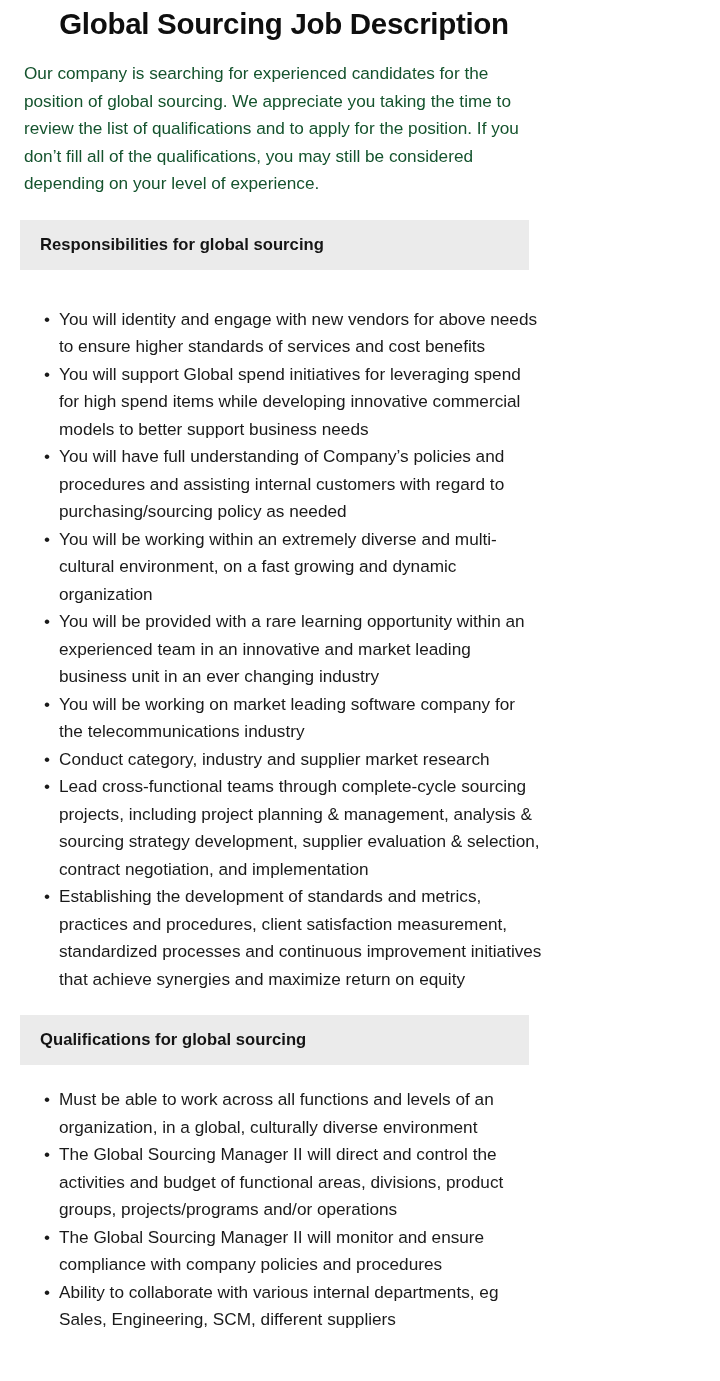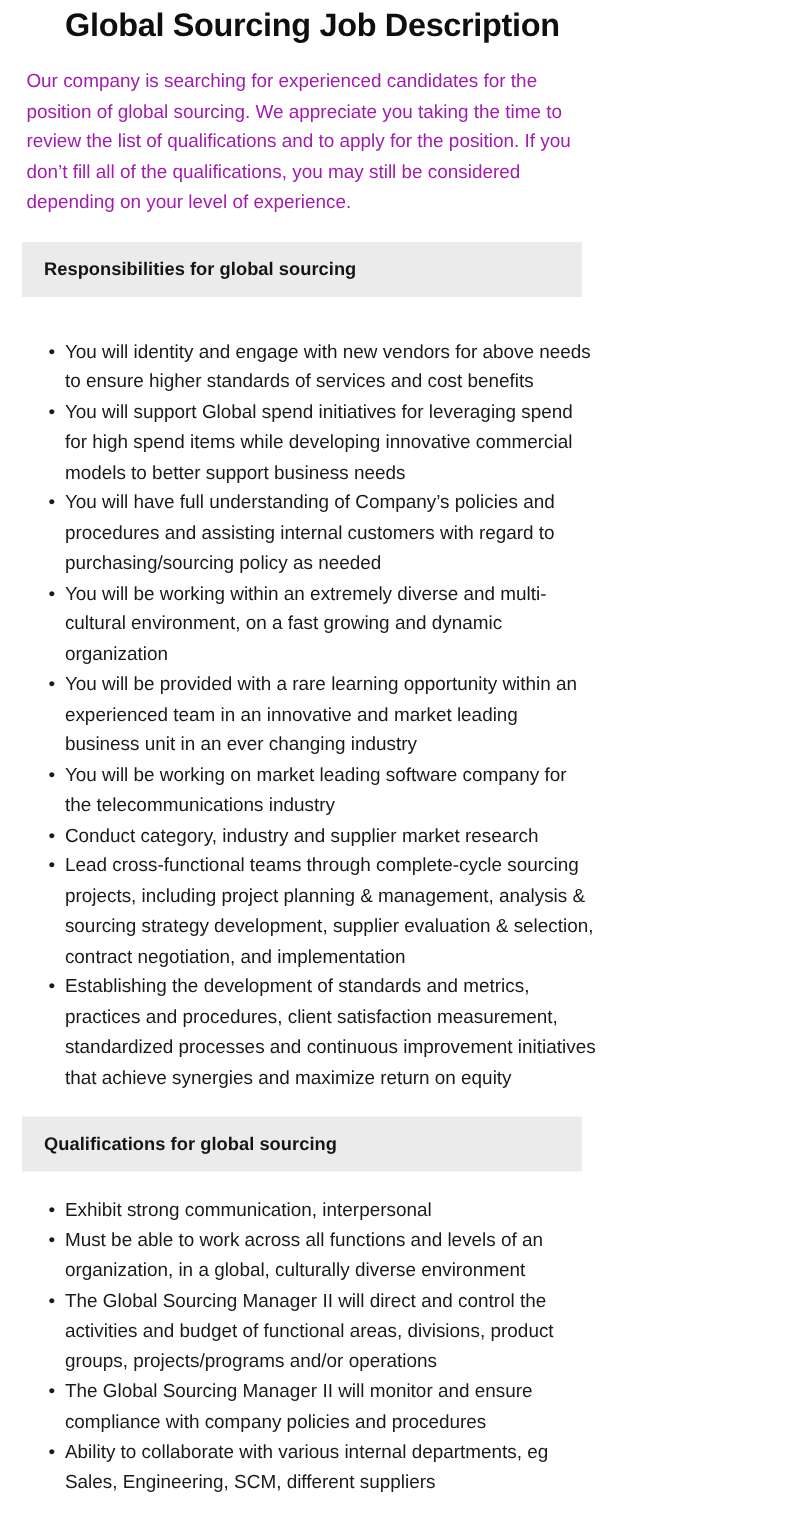--- a/index.html
+++ b/index.html
@@ -30,21 +30,21 @@
     letter-spacing: -0.3px;
     text-align: center;
     color: #0f0f0f;
   }
   .intro {
     margin: 0;
     padding: 14px 25px 0 24px;
     font-size: 17.2px;
     line-height: 27.5px;
     font-weight: 400;
-    color: #a21caf;
+    color: #14532d;
   }
   .section {
     margin: 0;
     padding: 0;
   }
   .section-header {
     margin: 22px 39px 0 20px;
     padding: 13px 0 13px 20px;
     background: #ebebeb;
     font-size: 16.6px;
@@ -99,21 +99,20 @@
       <li>You will be working on market leading software company for the telecommunications industry</li>
       <li>Conduct category, industry and supplier market research</li>
       <li>Lead cross-functional teams through complete-cycle sourcing projects, including project planning &amp; management, analysis &amp; sourcing strategy development, supplier evaluation &amp; selection, contract negotiation, and implementation</li>
       <li>Establishing the development of standards and metrics, practices and procedures, client satisfaction measurement, standardized processes and continuous improvement initiatives that achieve synergies and maximize return on equity</li>
     </ul>
   </div>
 
   <div class="section">
     <div class="section-header">Qualifications for global sourcing</div>
     <ul class="bullet-list">
-      <li>Exhibit strong communication, interpersonal</li>
       <li>Must be able to work across all functions and levels of an organization, in a global, culturally diverse environment</li>
       <li>The Global Sourcing Manager II will direct and control the activities and budget of functional areas, divisions, product groups, projects/programs and/or operations</li>
       <li>The Global Sourcing Manager II will monitor and ensure compliance with company policies and procedures</li>
       <li>Ability to collaborate with various internal departments, eg Sales, Engineering, SCM, different suppliers</li>
     </ul>
   </div>
 
 </div>
 
 </body></html>

